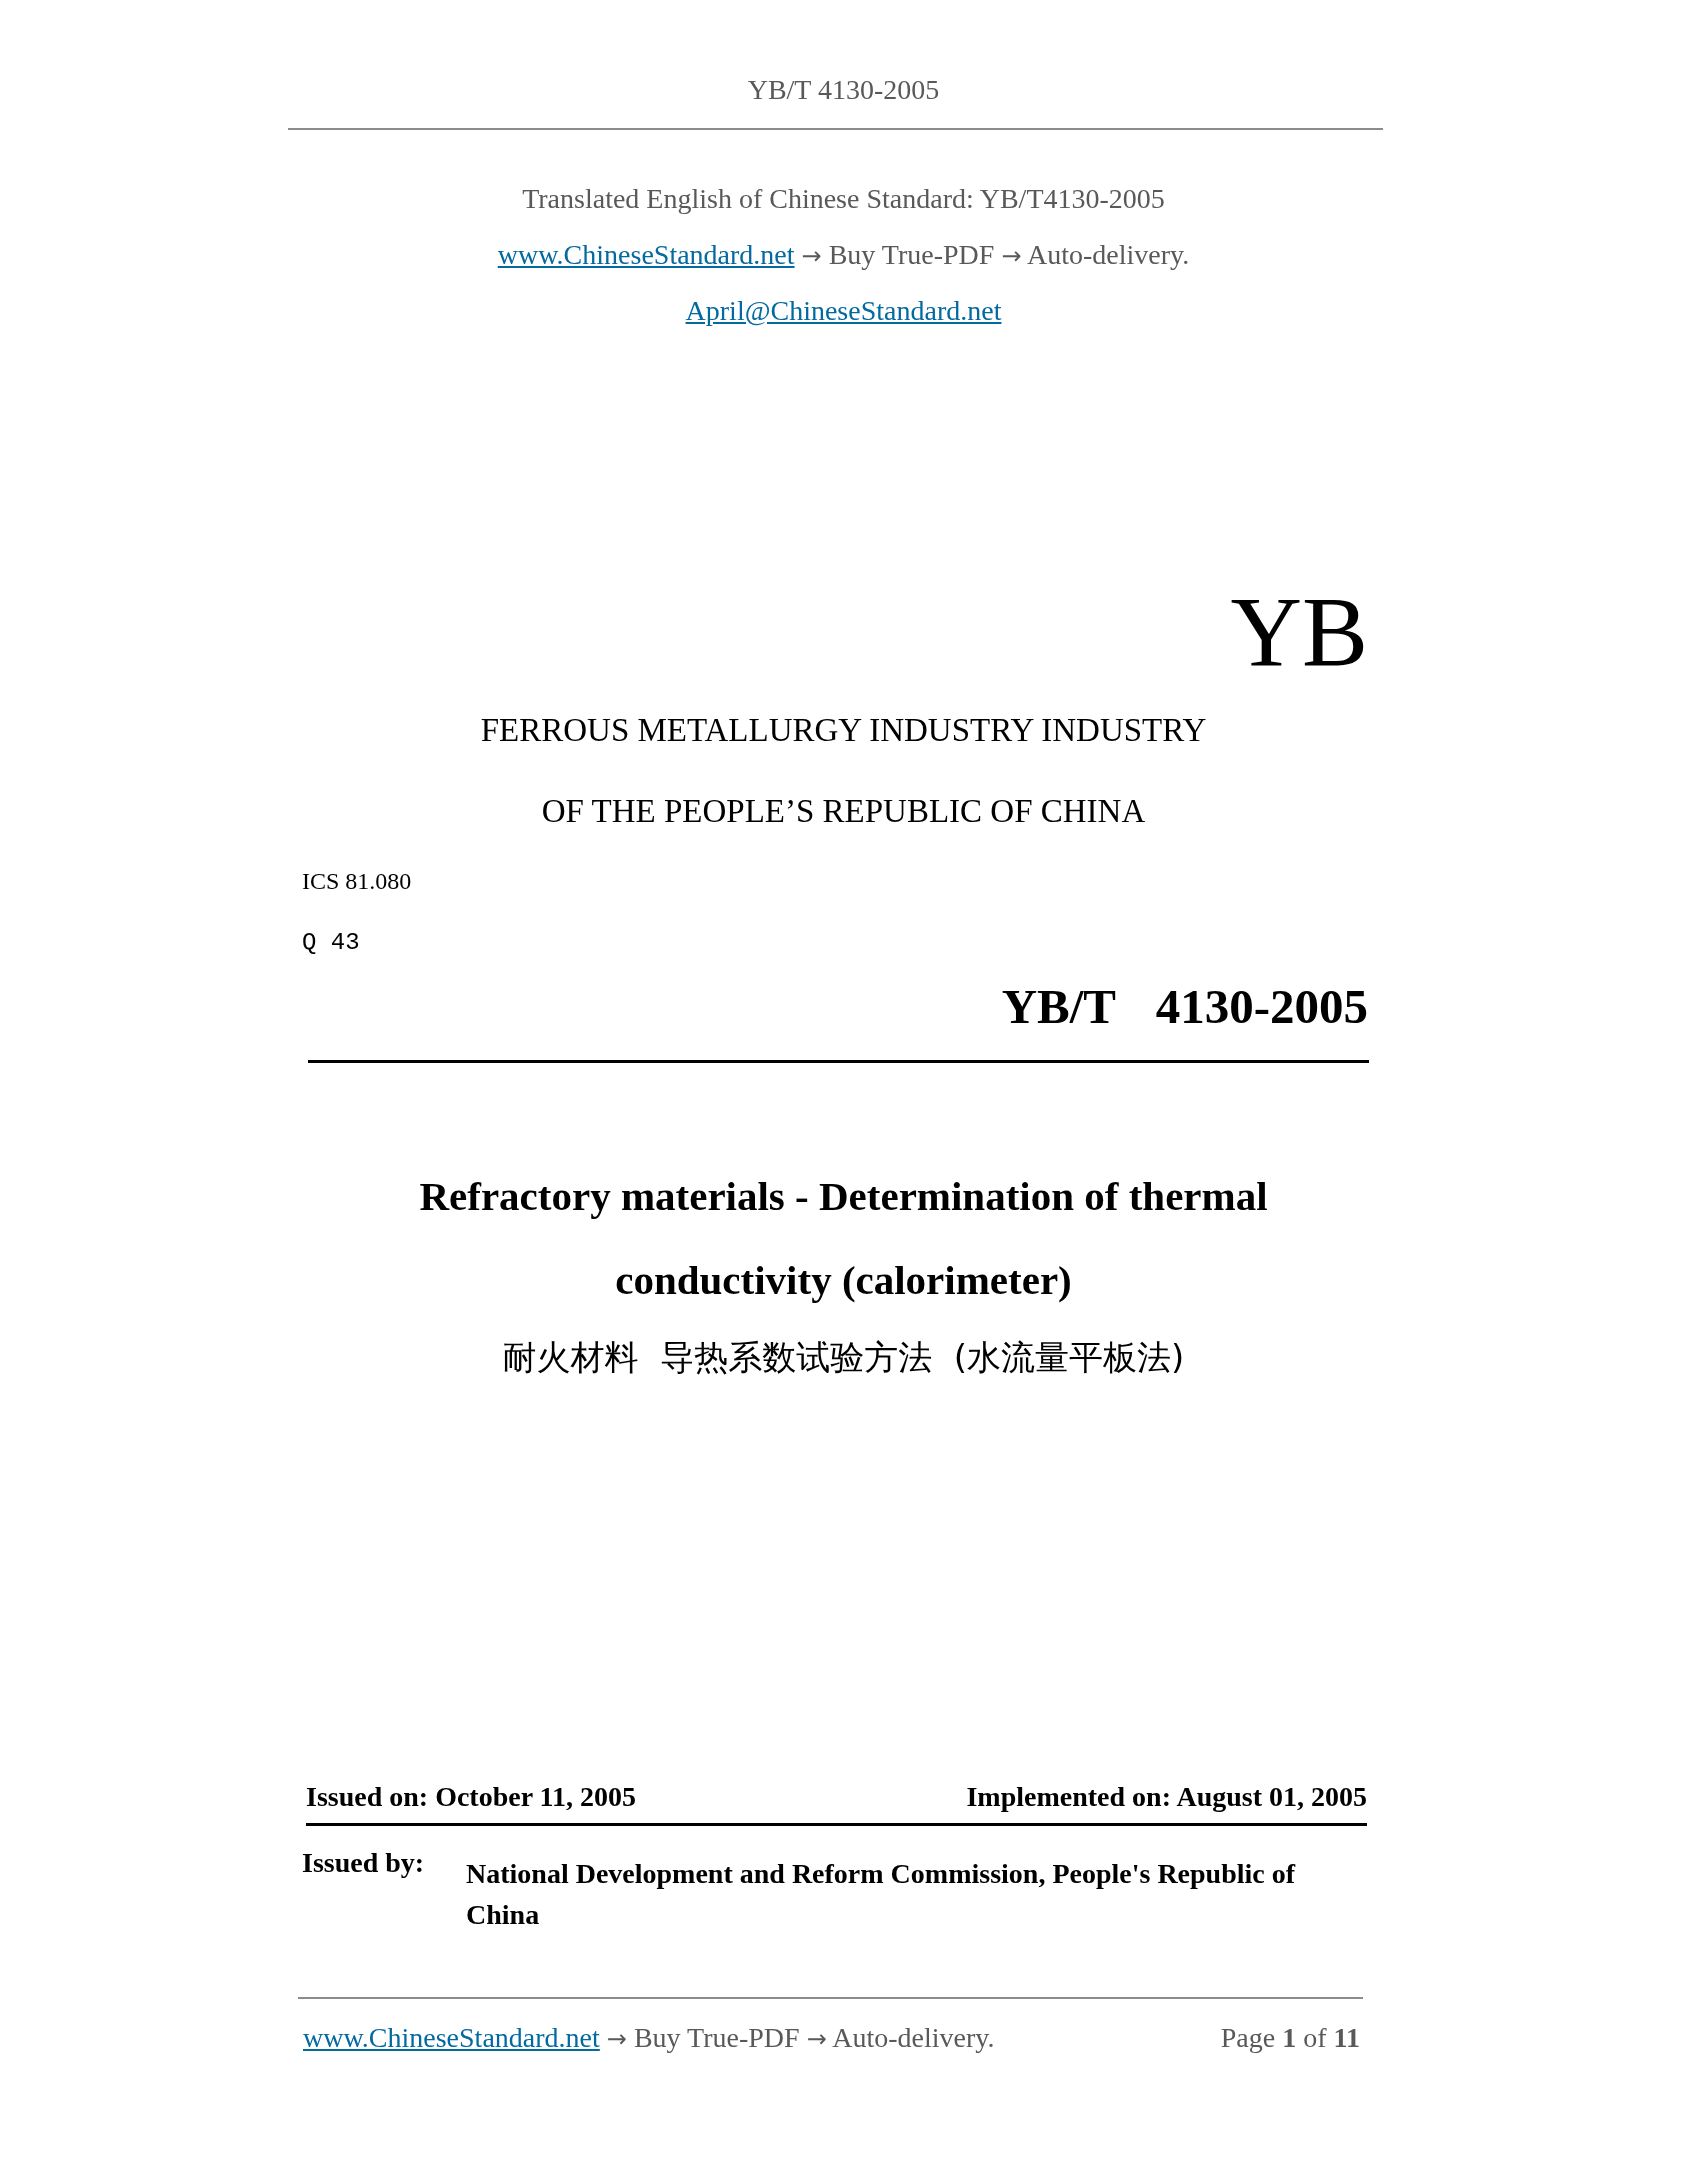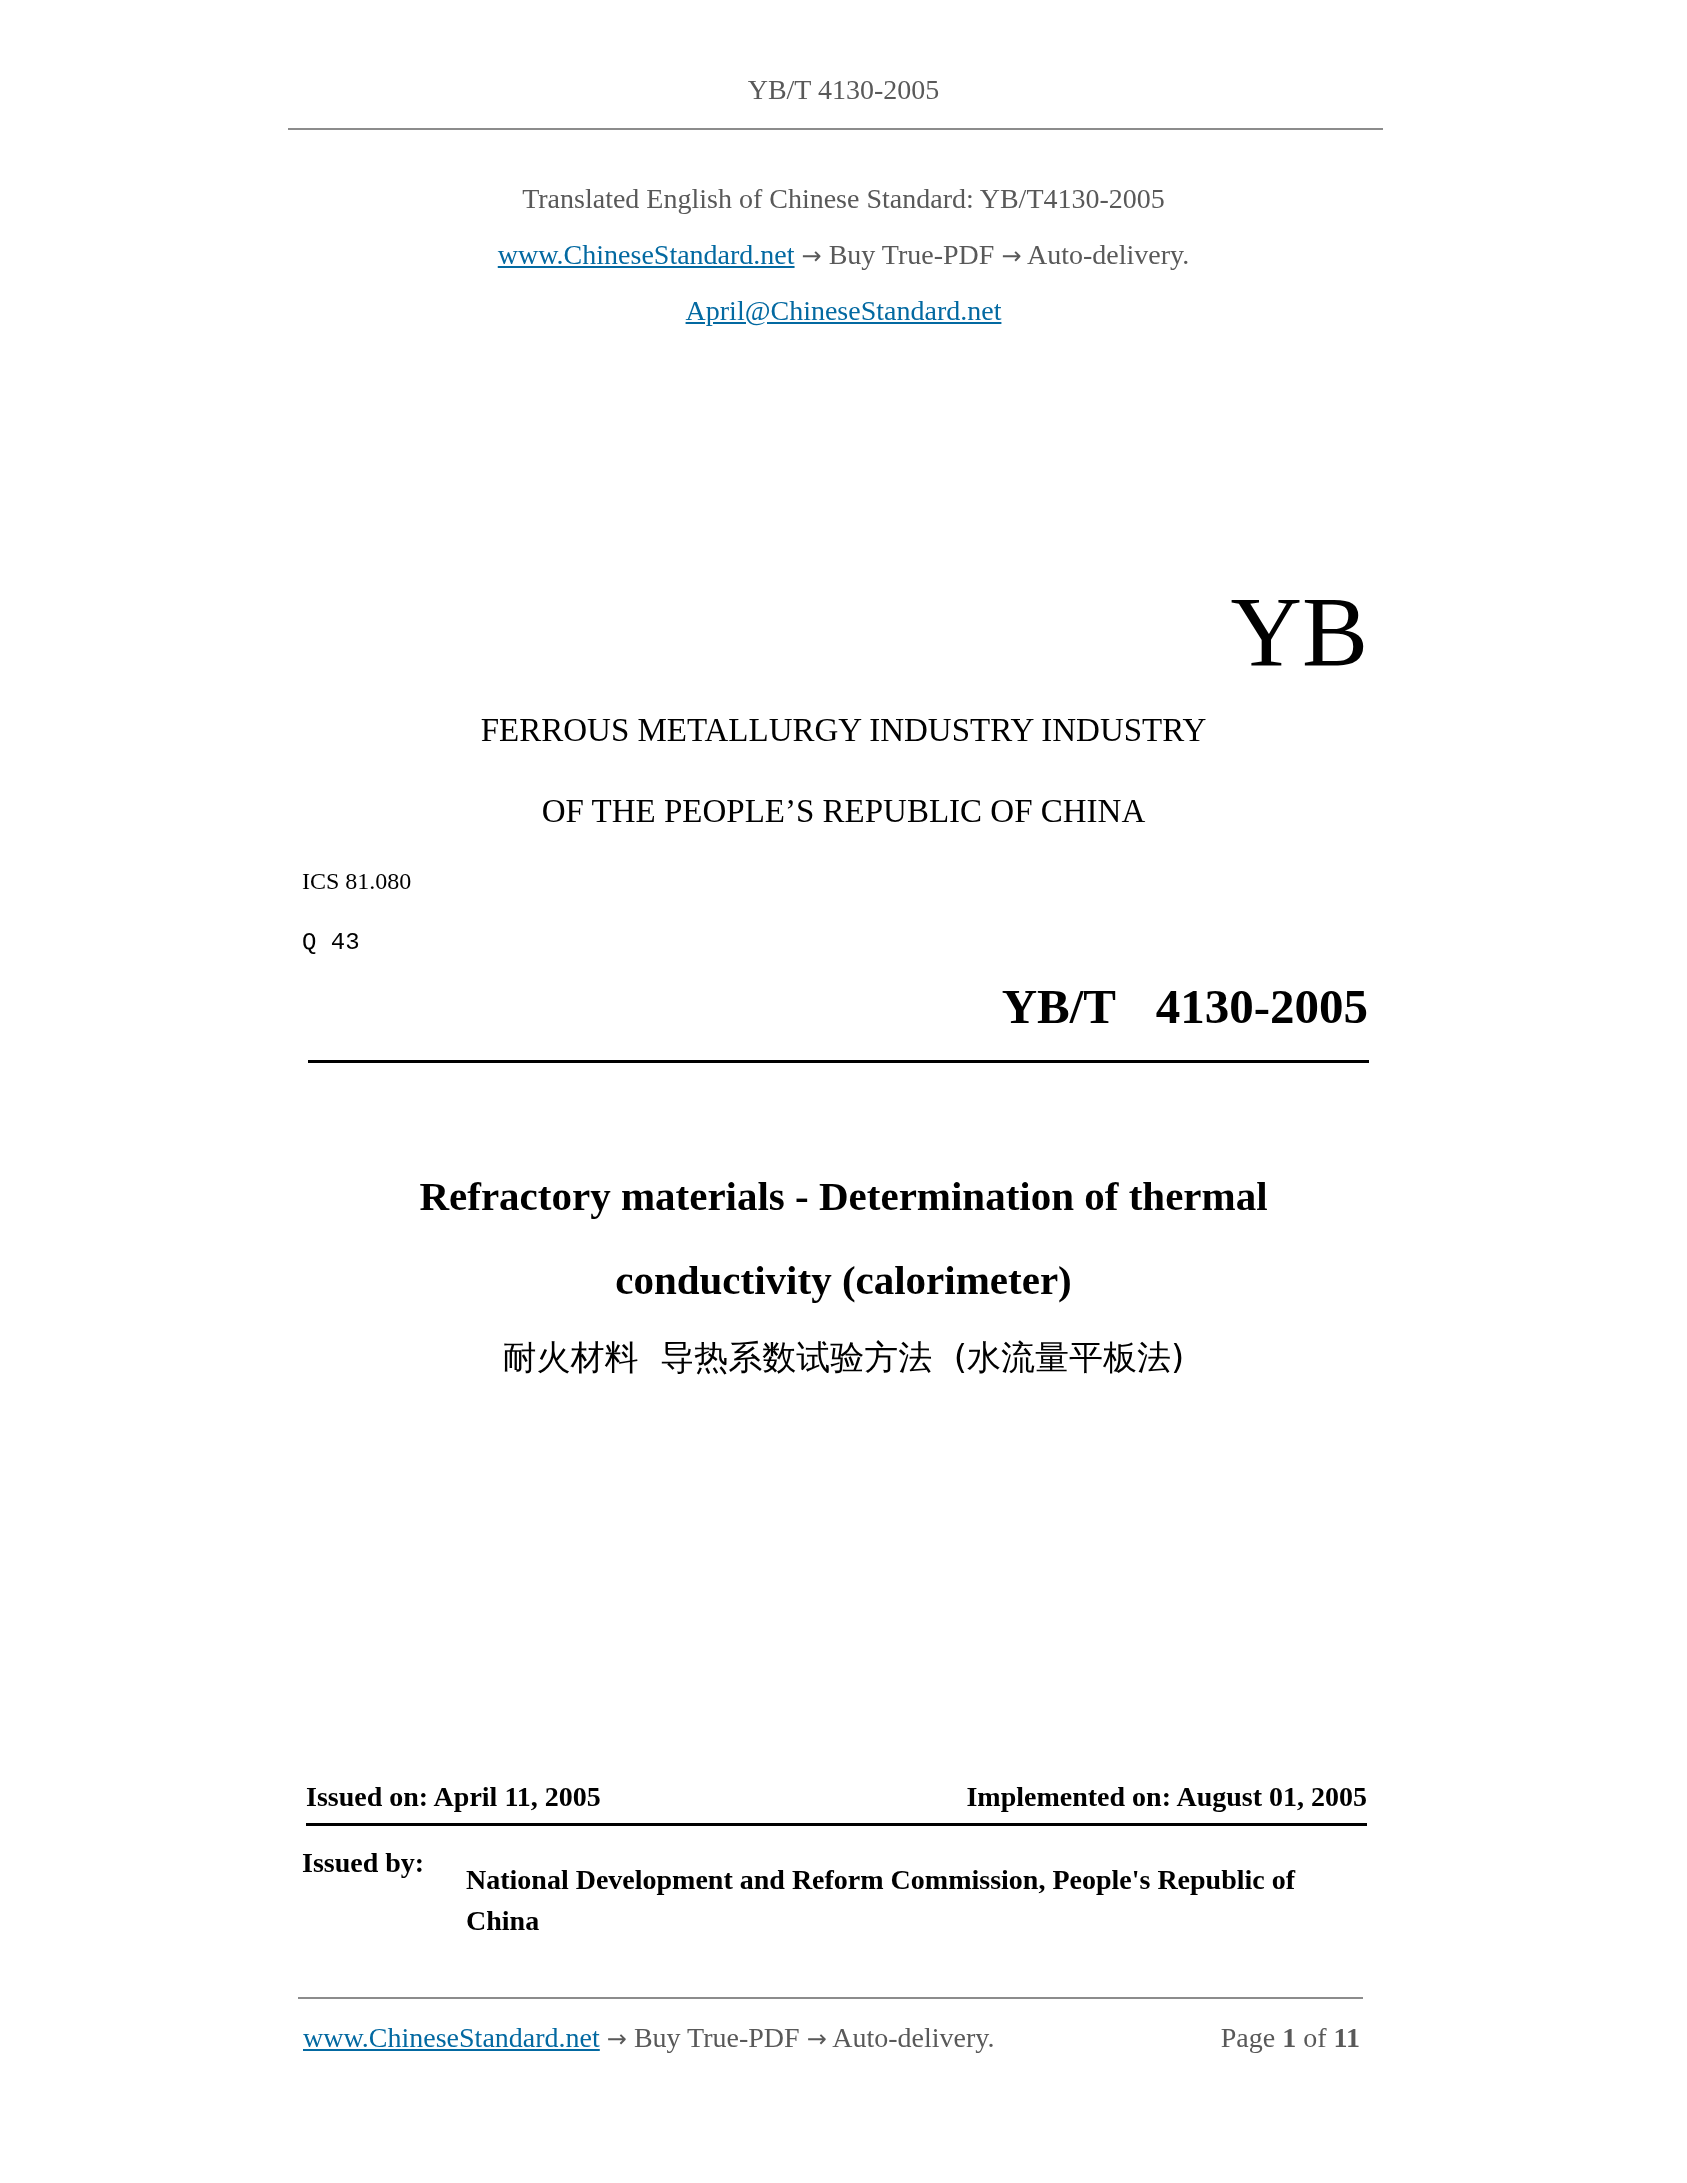--- a/index.html
+++ b/index.html
@@ -37,21 +37,21 @@
     .title-en-2 { top: 1256px; }
     .title-zh { top: 1335px; font-size: 34px; font-family: "DejaVu Sans", sans-serif; }
 
     .dates { top: 1781px; left: 306px; width: 1061px; font-size: 28px; font-weight: bold; }
     .issued-on { position: absolute; left: 0; top: 0; }
     .implemented-on { position: absolute; right: 0; top: 0; }
     .dates-rule { top: 1823px; left: 306px; width: 1061px; height: 3.3px; background: #000; }
 
     .issued-by { top: 1842px; left: 302px; width: 1072px; font-size: 28px; font-weight: bold; line-height: 41px; }
     .issued-by-label { position: absolute; left: 0; top: 0; }
-    .issued-by-value { position: absolute; left: 164px; top: 17px; width: 908px; }
+    .issued-by-value { position: absolute; left: 164px; top: 11px; width: 908px; }
 
     .footer-rule { top: 1997px; left: 298px; width: 1065px; height: 2px; background: #8c8c8c; }
     .footer-left { top: 2022px; left: 303px; font-size: 28px; }
     .footer-right { top: 2022px; right: 327px; font-size: 28px; }
     .footer-right b { font-weight: bold; }
   </style>
 </head>
 <body>
 
 <div class="abs center header-title gray">YB/T 4130-2005</div>
@@ -77,21 +77,21 @@
 <div class="abs code code-q">Q 43</div>
 
 <div class="abs std-number" style="white-space: pre;">YB/T  4130-2005</div>
 <div class="abs std-rule"></div>
 
 <div class="abs center title-en title-en-1">Refractory materials - Determination of thermal</div>
 <div class="abs center title-en title-en-2">conductivity (calorimeter)</div>
 <div class="abs center title-zh" style="white-space: pre;">耐火材料  导热系数试验方法  (水流量平板法)</div>
 
 <div class="abs dates">
-  <span class="issued-on">Issued on: April 11, 2005</span>
+  <span class="issued-on">Issued on: October 11, 2005</span>
   <span class="implemented-on">Implemented on: August 01, 2005</span>
 </div>
 <div class="abs dates-rule"></div>
 
 <div class="abs issued-by">
   <span class="issued-by-label">Issued by:</span>
   <span class="issued-by-value">National Development and Reform Commission, People's Republic of China</span>
 </div>
 
 <div class="abs footer-rule"></div>

